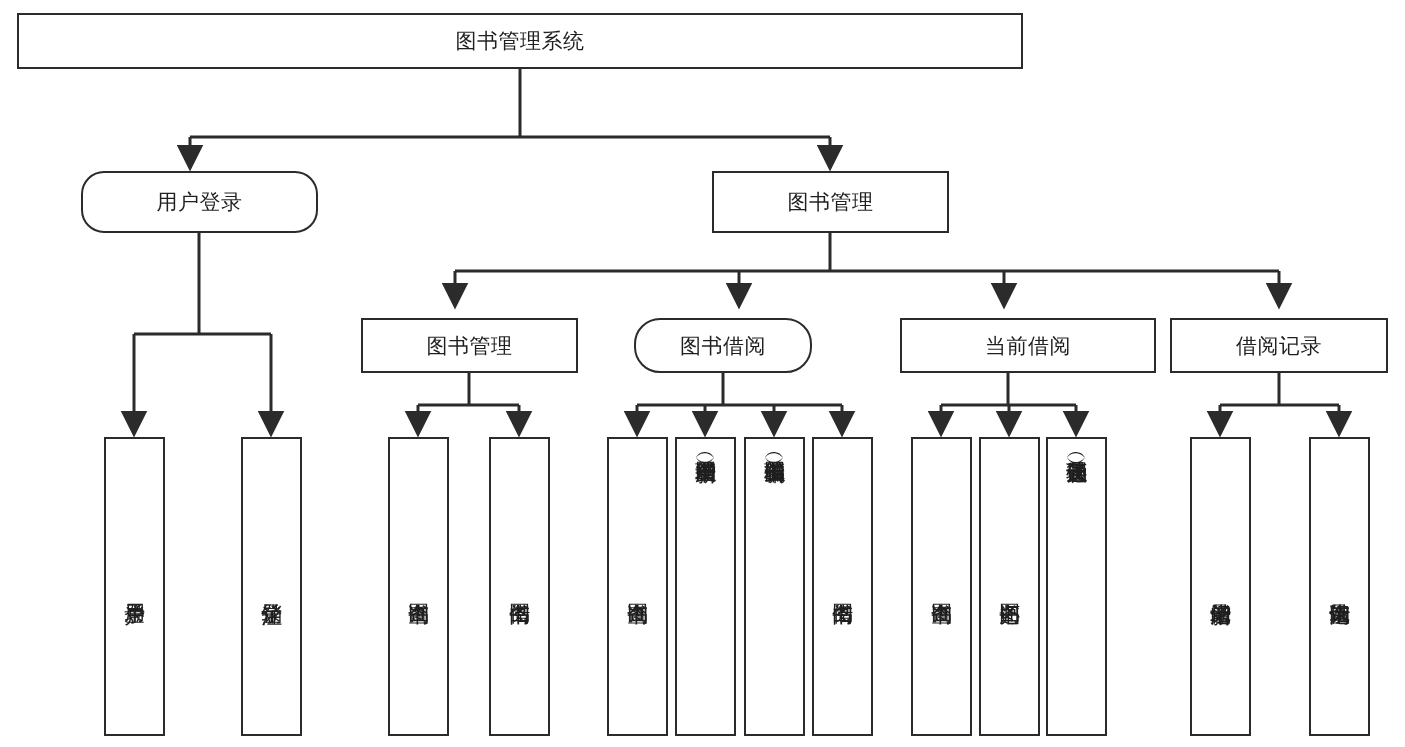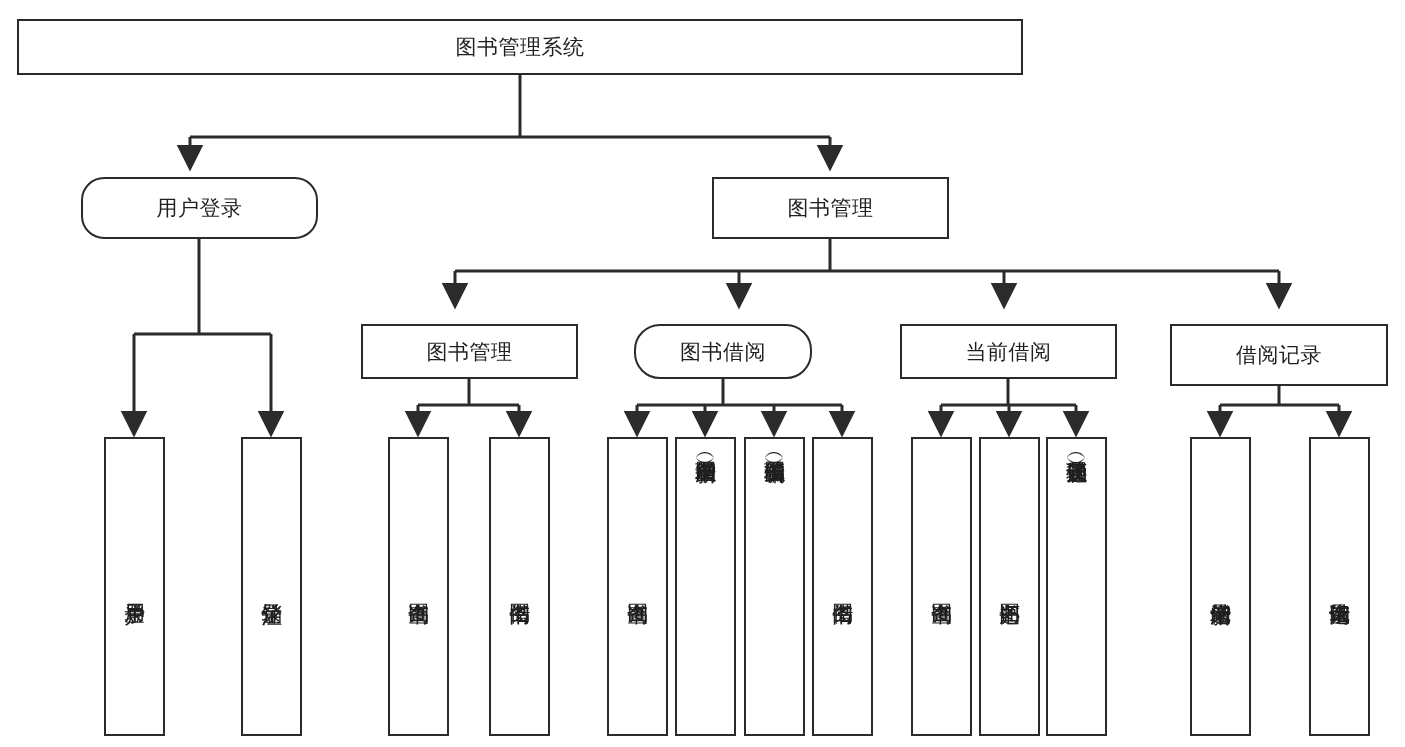--- a/index.html
+++ b/index.html
@@ -31,21 +31,20 @@
     border: 2px solid #2b2b2b;
     background: #ffffff;
     display: flex;
     align-items: center;
     justify-content: center;
     color: #1f1f1f;
   }
   .node.horiz {
     font-size: 21px;
     letter-spacing: 0.5px;
-    margin-top: 6px;
   }
   .node.vert {
     writing-mode: vertical-rl;
     text-orientation: upright;
     align-items: center;
     justify-content: center;
     font-size: 21px;
     line-height: 1.06;
     padding: 6px 0;
   }
@@ -136,24 +135,24 @@
   <div class="node horiz" style="left:712px; top:171px; width:237px; height:62px;">
     <span class="label">图书管理</span>
   </div>
 
   <div class="node horiz" style="left:361px; top:318px; width:217px; height:55px;">
     <span class="label">图书管理</span>
   </div>
   <div class="node horiz" style="left:634px; top:318px; width:178px; height:55px;border-radius:26px;">
     <span class="label">图书借阅</span>
   </div>
-  <div class="node horiz" style="left:900px; top:318px; width:217px; height:55px;">
+  <div class="node horiz" style="left:900px; top:318px; width:256px; height:55px;">
     <span class="label">当前借阅</span>
   </div>
-  <div class="node horiz" style="left:1170px; top:318px; width:218px; height:62px;justify-content:center;">
+  <div class="node horiz" style="left:1170px; top:318px; width:218px; height:55px;justify-content:center;">
     <span class="label">借阅记录</span>
   </div>
 
   <div class="node vert" style="left:104px; top:437px; width:61px; height:299px;">
     <span class="label">用户登录</span>
   </div>
   <div class="node vert" style="left:241px; top:437px; width:61px; height:299px;">
     <span class="label">注销登录</span>
   </div>
 

